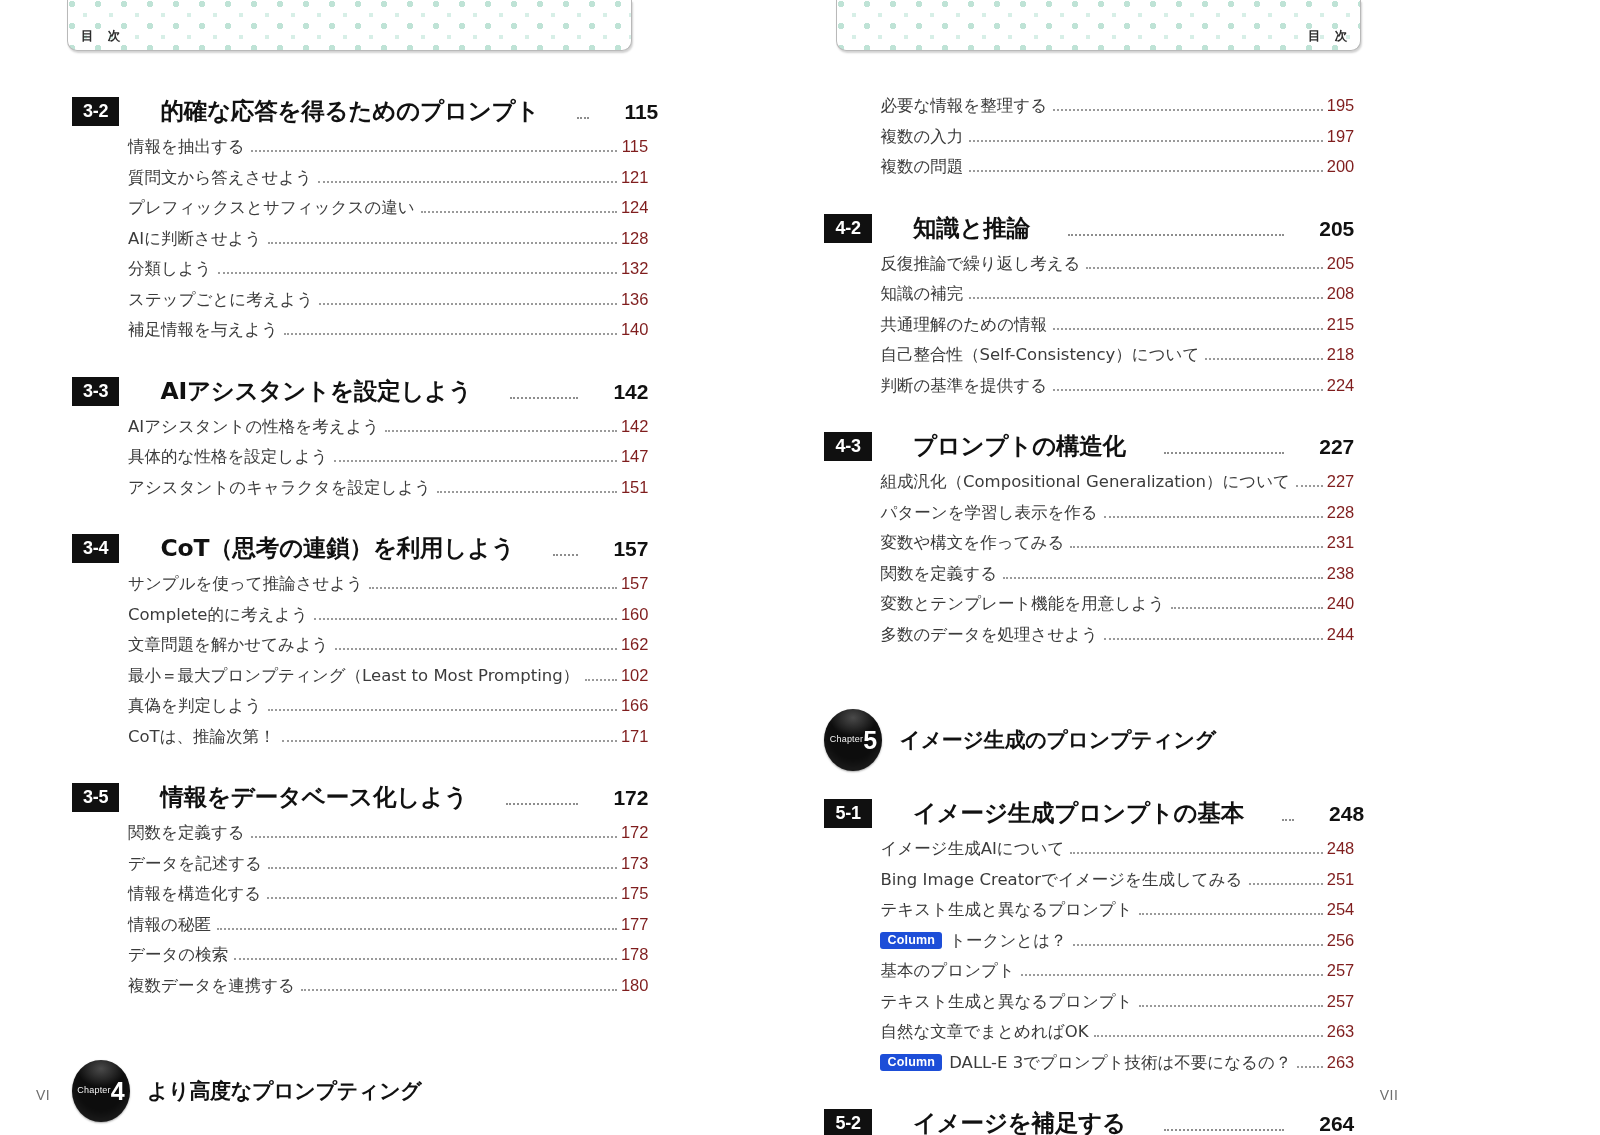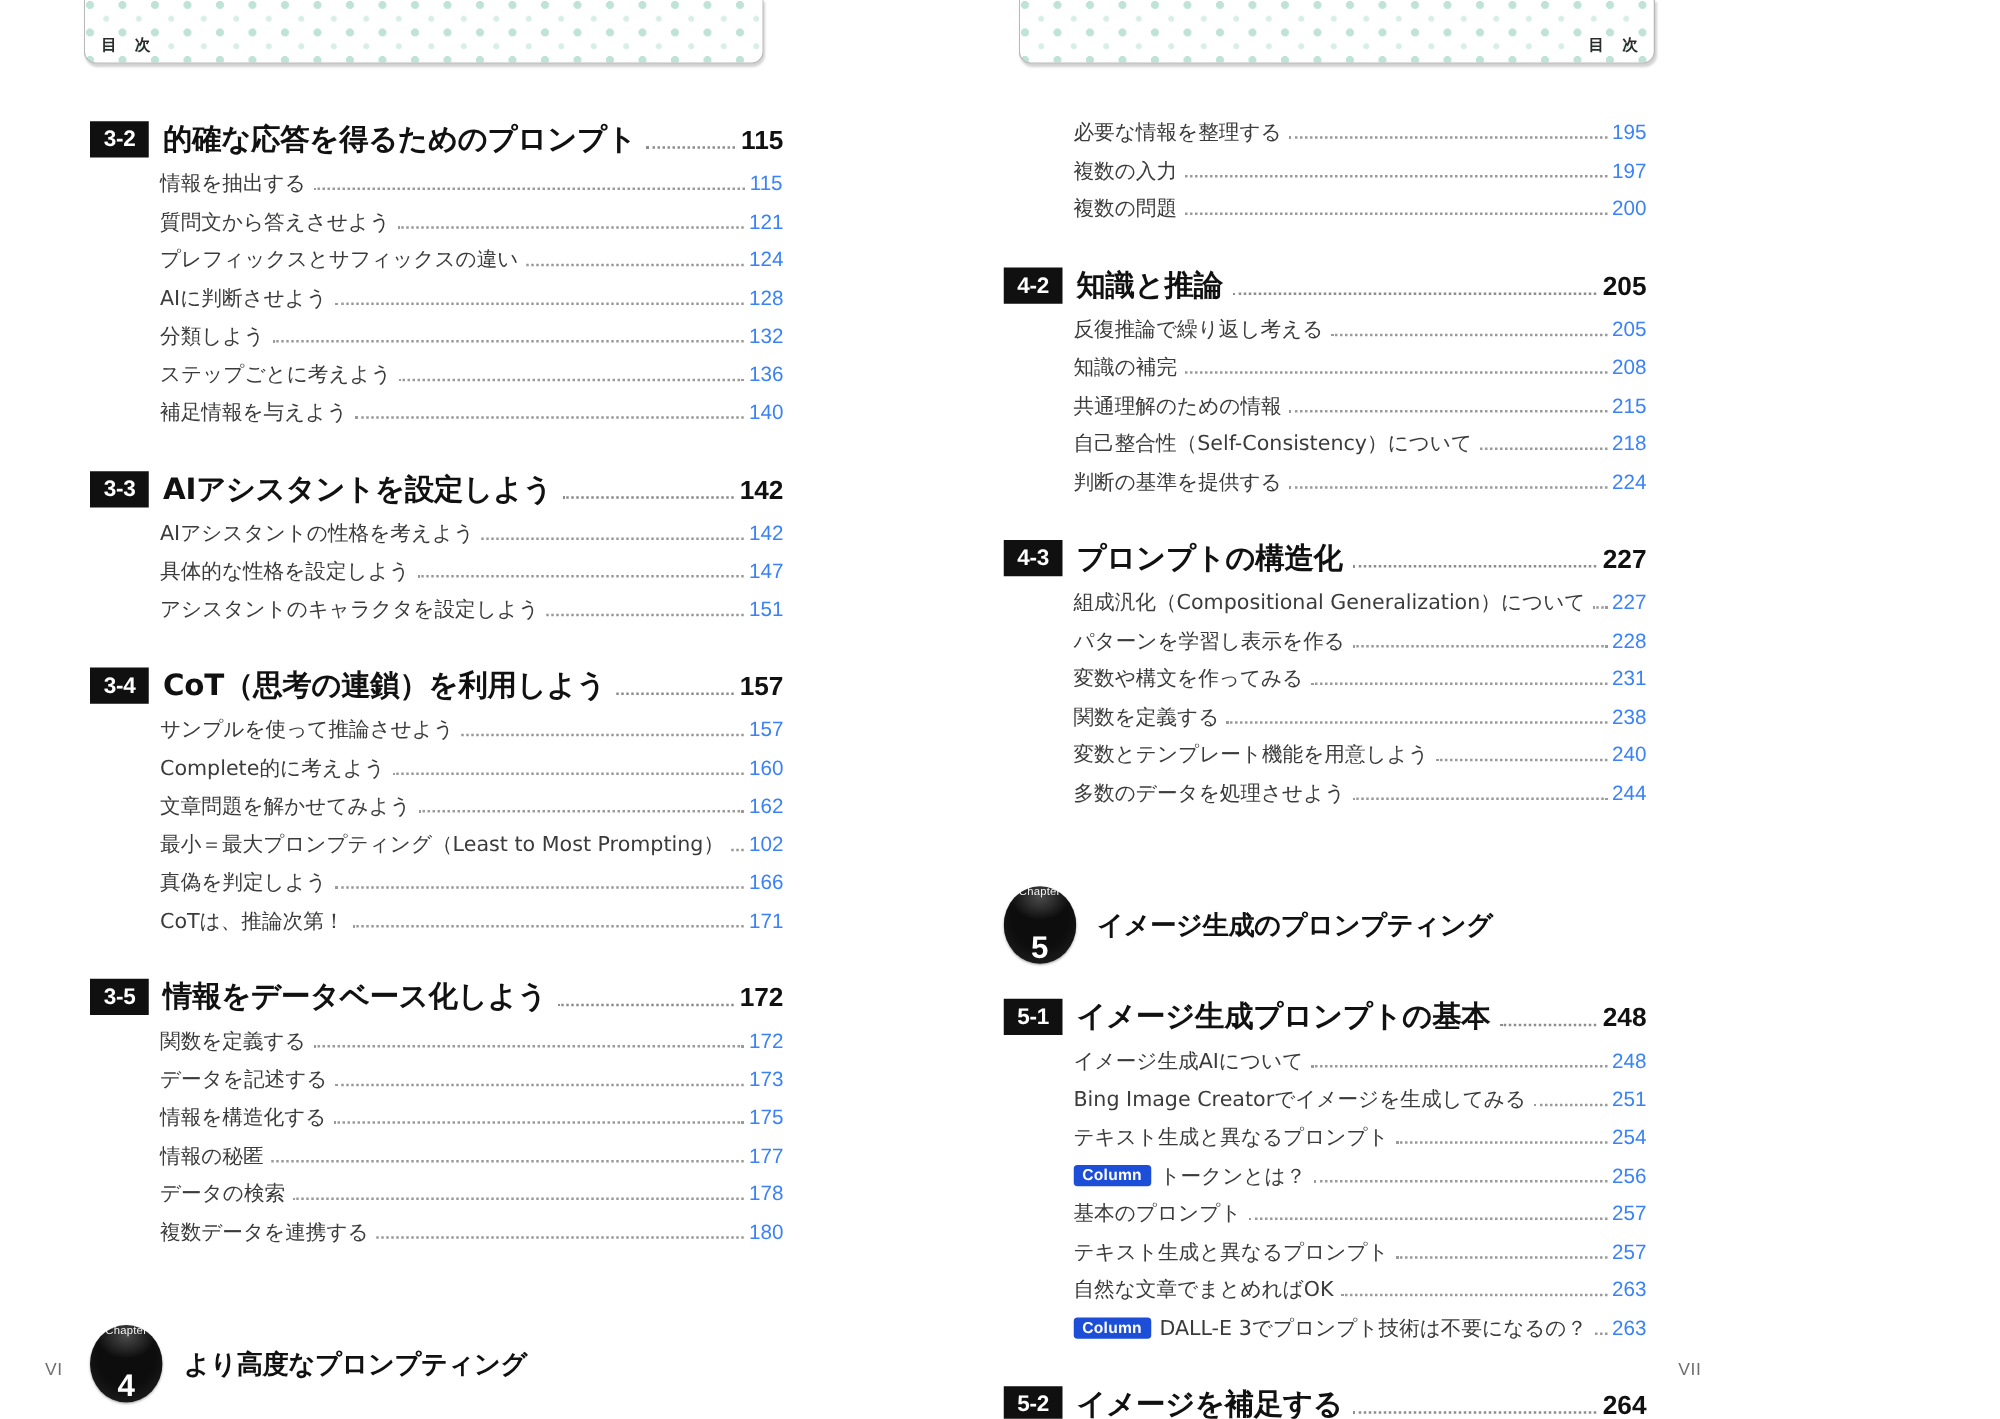--- a/index.html
+++ b/index.html
@@ -62,20 +62,21 @@
   .runhead-right .mokuji { right: 8px; }
 
   
   .toc { margin-top: 44px; }
 
   .sec-row {
     display: flex;
     align-items: baseline;
     margin-top: 26px;
     margin-bottom: 8px;
+    gap: 30px;
   }
   .sec-row.first { margin-top: 0; }
   .sec-badge {
     flex: 0 0 auto;
     background: #101010;
     color: #ffffff;
     font-weight: 700;
     font-size: 18px;
     line-height: 1;
     padding: 5px 11px 6px 11px;
@@ -129,23 +130,23 @@
   .item-dots {
     flex: 1 1 auto;
     border-bottom: 2px dotted #9a9a9a;
     margin: 0 4px 5px 6px;
     min-width: 10px;
     height: 1px;
   }
   .item-page {
     flex: 0 0 auto;
     font-size: 16.5px;
-    color: #3b82f6;
+    color: #7f1d1d;
     font-family: "Liberation Sans", sans-serif;
-    text-align: left;
+    text-align: center;
     min-width: 27px;
   }
   .col-badge {
     display: inline-block;
     background: #1d4ed8;
     color: #ffffff;
     font-size: 12.5px;
     font-weight: 700;
     border-radius: 3px;
     padding: 2px 7px 3px 7px;
@@ -170,23 +171,23 @@
     width: 58px;
     height: 62px;
     border-radius: 50%;
     background:
       radial-gradient(ellipse 52% 38% at 50% 14%, #4a4a4a 0%, #2a2a2a 42%, #0d0d0d 78%),
       #070707;
     box-shadow: inset 0 -6px 10px rgba(255,255,255,0.06),
                 0 1px 2px rgba(0,0,0,0.35);
     color: #ffffff;
     display: flex;
-    flex-direction: column;
+    flex-direction: row;
     align-items: center;
-    justify-content: space-between;
+    justify-content: center;
     position: relative;
   }
   .chap-circle .chap-word {
     font-size: 9px;
     letter-spacing: 0.2px;
     line-height: 1;
     margin-bottom: 1px;
     font-family: "Liberation Sans", sans-serif;
     opacity: 0.95;
   }

